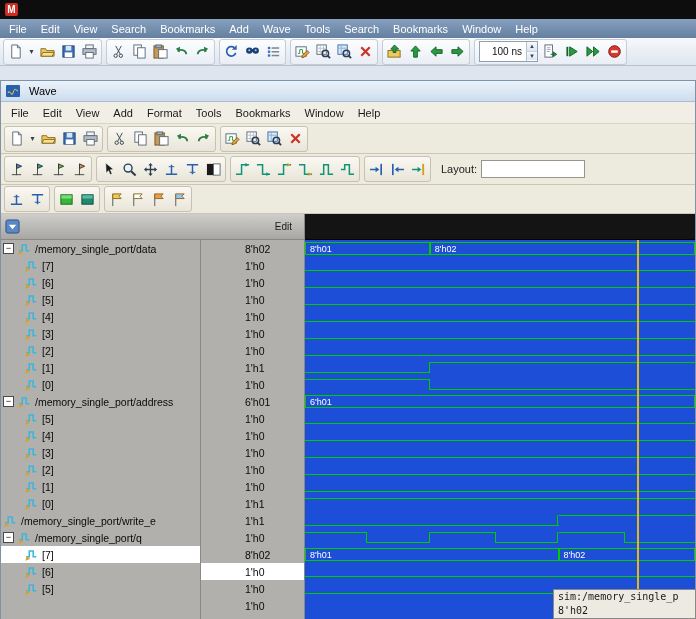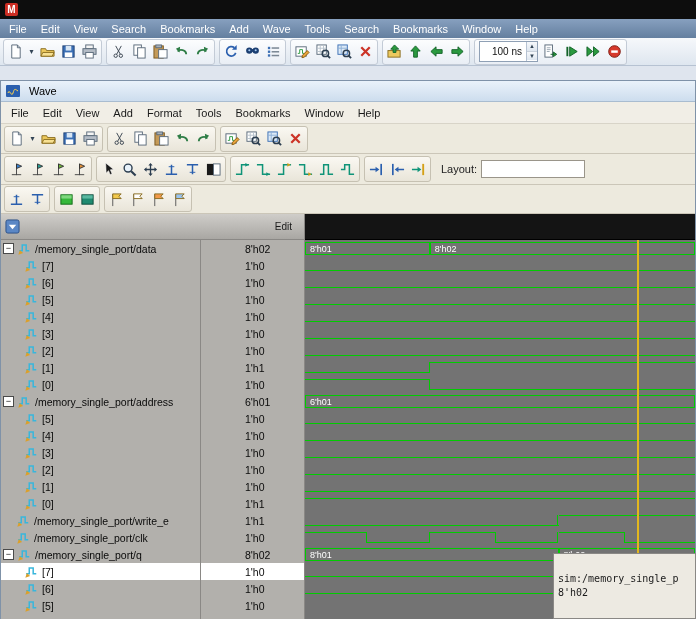--- a/index.html
+++ b/index.html
@@ -44,39 +44,39 @@
 
   
   .panel-header{height:26px;display:flex;align-items:stretch;flex:0 0 auto}
   .ph-left{width:304px;background:linear-gradient(#cfcdc9,#a9a7a3);border-right:1px solid #8a8885;border-bottom:1px solid #8a8885;display:flex;align-items:center;padding:0 4px;box-sizing:border-box}
   .ph-left .msgs{margin-left:auto;font-size:10px;color:#1a1a1a;padding-right:8px}
   .ph-right{flex:1;background:#141414;border-bottom:1px solid #000}
 
   .rows-area{flex:1;display:flex;position:relative;overflow:hidden}
   .col-names{width:200px;background:#b2b0ac;border-right:1px solid #8a8885;overflow:hidden;box-sizing:border-box}
   .col-values{width:104px;background:#b2b0ac;border-right:1px solid #8a8885;overflow:hidden;box-sizing:border-box}
-  .col-wave{flex:1;background:#737373;position:relative;overflow:hidden}
+  .col-wave{flex:1;background:#1d4ed8;position:relative;overflow:hidden}
 
   .srow{height:17px;display:flex;align-items:center;font-size:10.5px;color:#0a0a0a;white-space:nowrap;overflow:hidden}
   .srow.selected{background:#fff}
   .minus{width:9px;height:9px;border:1px solid #4a4a4a;background:#fff;display:flex;align-items:center;justify-content:center;margin:0 3px 0 2px;font-size:9px;line-height:1;flex:0 0 auto}
   .minus::before{content:"−"}
-  .k-signal{padding-left:15px}
+  .k-signal{padding-left:2px}
   .k-bit{padding-left:23px}
   .sicon{width:15px;height:15px;margin-right:3px;flex:0 0 auto;display:flex;align-items:center}
   .val .vtext{padding-left:44px;font-size:10.5px}
 
   .wrow{height:17px;position:relative}
   .hline{position:absolute;height:1px}
   .vline{position:absolute;top:3px;height:11px;width:1px}
   .bus{position:absolute;top:2px;bottom:2px;border:1px solid;box-sizing:border-box;display:flex;align-items:center;overflow:hidden}
   .buslabel{color:#fff;font-size:9px;margin-left:4px}
   .cursor-line{position:absolute;top:0;bottom:0;width:2px;z-index:4}
 
-  .tooltip{position:absolute;right:0;bottom:0;width:133px;background:#edeae2;border:1px solid #8a8885;font-family:"DejaVu Sans Mono",monospace;font-size:10px;color:#1a1a1a;padding:18px 4px;line-height:14px;z-index:10;white-space:nowrap;overflow:hidden}
+  .tooltip{position:absolute;right:0;bottom:0;width:133px;background:#edeae2;border:1px solid #8a8885;font-family:"DejaVu Sans Mono",monospace;font-size:10px;color:#1a1a1a;padding:0 4px;line-height:14px;z-index:10;white-space:nowrap;overflow:hidden}
 </style>
 </head>
 <body>
 
 <div class="screen">
 
   <div class="main-titlebar">
     <span class="logo-badge">M</span>
   </div>
 
@@ -750,29 +750,20 @@
           </div>
           <div class="srow name k-signal">
             <span class="sicon">
               <svg width="14" height="15" viewBox="0 0 16 16">
                 <path d="M2.5 10.5H6V4h4.5v6.5H14" fill="none" stroke="#38b6dc" stroke-width="1.7"></path>
                 <path d="M1.5 15L7 13.2 3.2 9.8z" fill="#dca02a"></path>
               </svg>
             </span>
             <span class="slabel">/memory_single_port/write_e</span>
           </div>
-          <div class="srow name k-signal">
-            <span class="sicon">
-              <svg width="14" height="15" viewBox="0 0 16 16">
-                <path d="M2.5 10.5H6V4h4.5v6.5H14" fill="none" stroke="#38b6dc" stroke-width="1.7"></path>
-                <path d="M1.5 15L7 13.2 3.2 9.8z" fill="#dca02a"></path>
-              </svg>
-            </span>
-            <span class="slabel">/memory_single_port/clk</span>
-          </div>
           <div class="srow name k-group">
             <span class="minus"></span>
             <span class="sicon">
               <svg width="14" height="15" viewBox="0 0 16 16">
                 <path d="M2.5 10.5H6V4h4.5v6.5H14" fill="none" stroke="#38b6dc" stroke-width="1.7"></path>
                 <path d="M1.5 15L7 13.2 3.2 9.8z" fill="#dca02a"></path>
               </svg>
             </span>
             <span class="slabel">/memory_single_port/q</span>
           </div>

